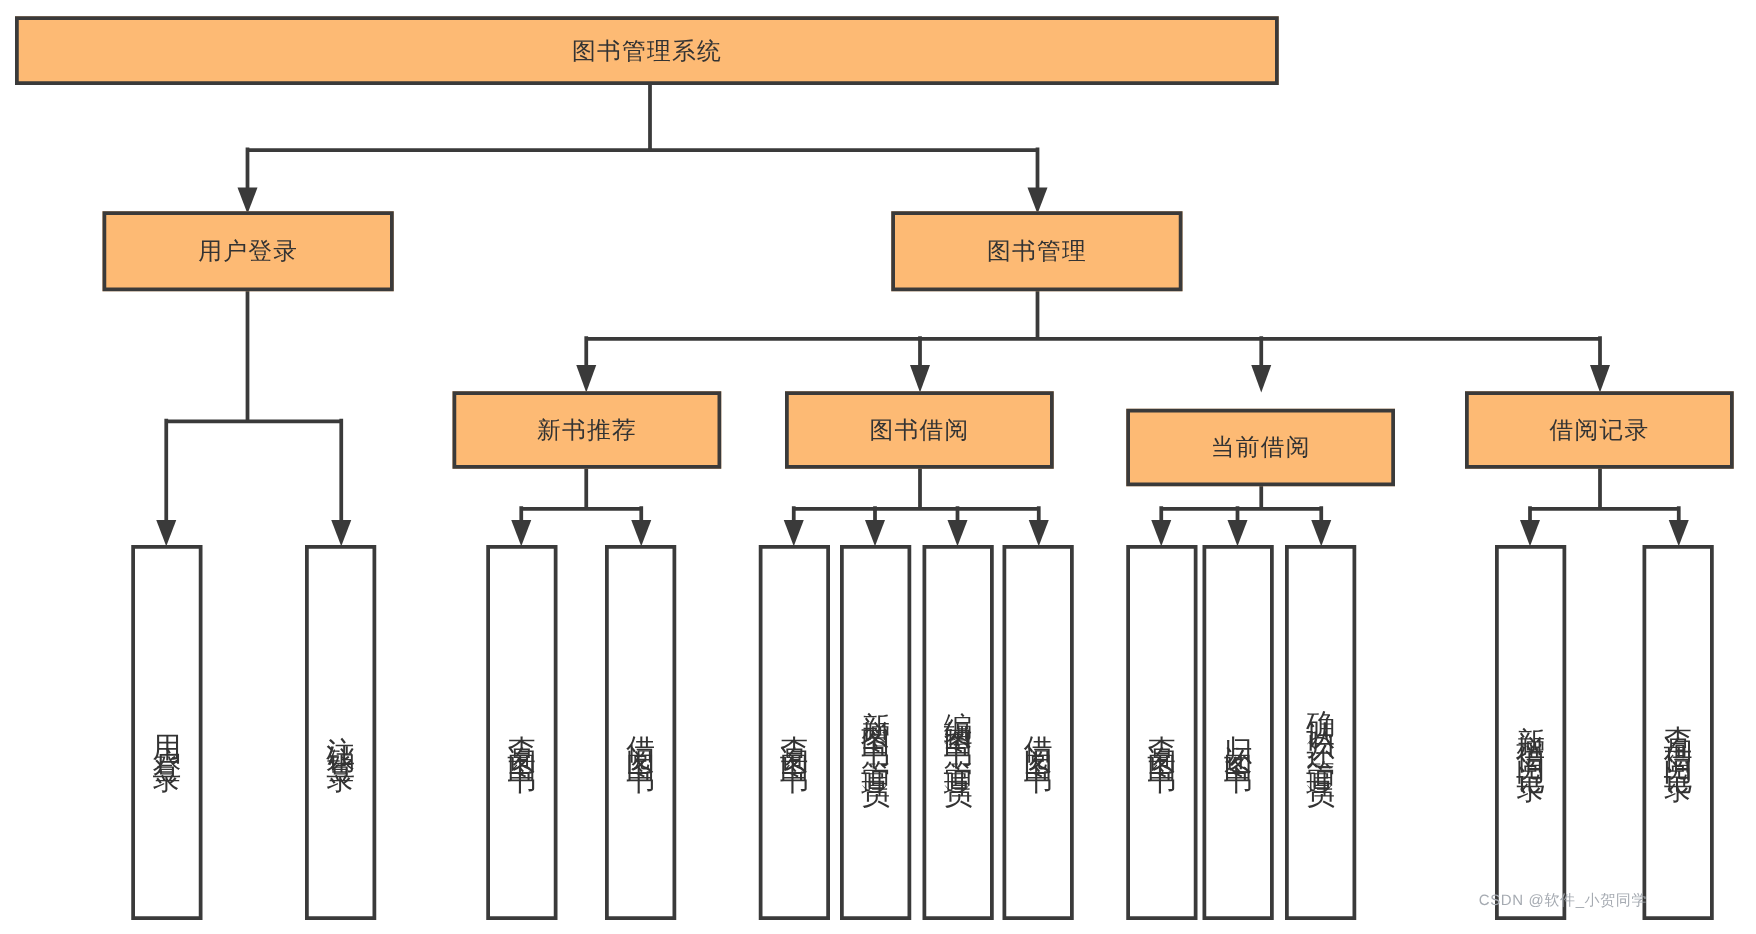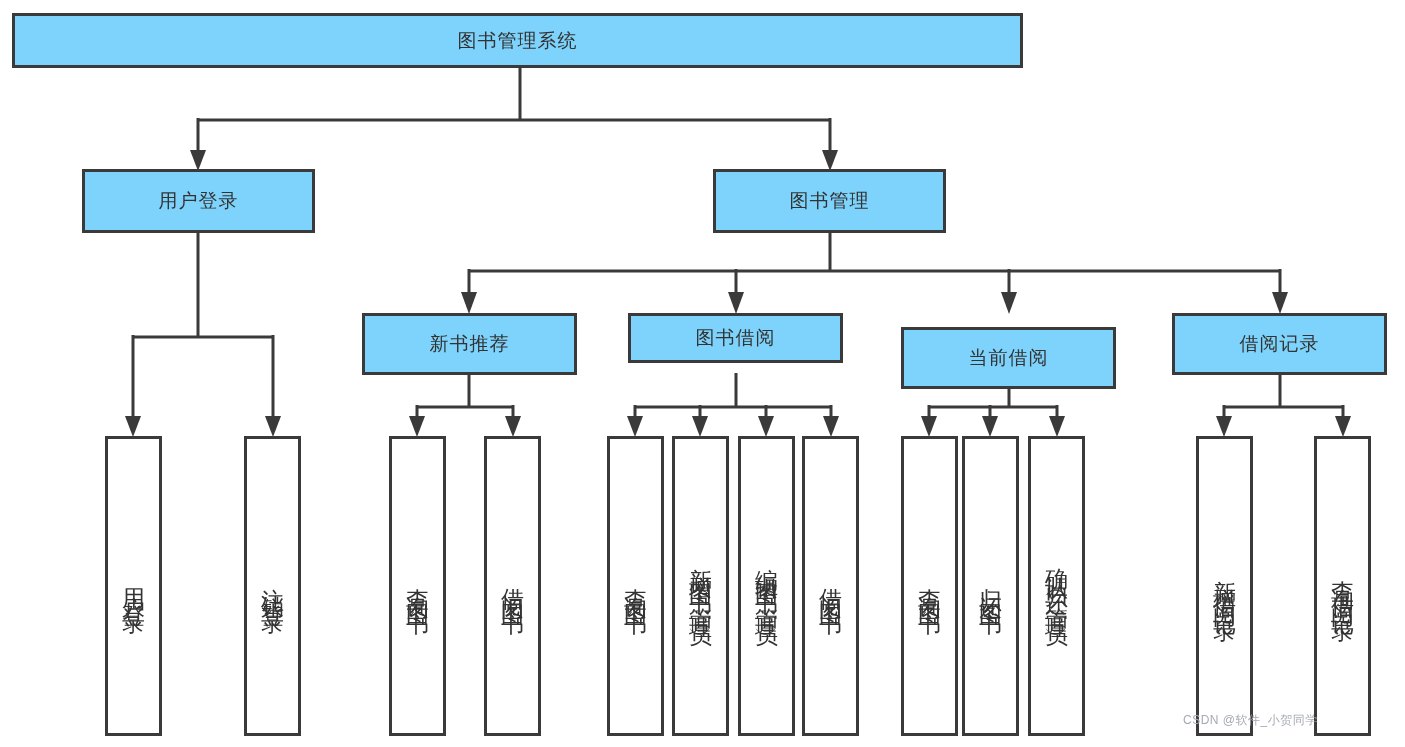--- a/index.html
+++ b/index.html
@@ -16,21 +16,21 @@
     width:1405px;height:747px;
     background:var(--background);
     overflow:hidden;
   }
   .wires{position:absolute;left:0;top:0;z-index:1;}
   .wires path{stroke:var(--line);stroke-width:3;fill:none;}
   .wires polygon{fill:var(--line);stroke:none;}
   .node{
     position:absolute;
     z-index:2;
-    background:#7dd3fc;
+    background:#fdba74;
     border:3px solid var(--line);
     display:flex;align-items:center;justify-content:center;
     font-size:19px;color:var(--text);
     letter-spacing:1px;
     white-space:nowrap;
   }
   .leaf{
     position:absolute;
     z-index:2;
     top:436px;height:300px;width:57px;
@@ -100,21 +100,21 @@
       <polygon points="1335,416 1351,416 1343,437"></polygon>
     </g>
   </svg>
 
   <div class="node" style="left:12px;top:13px;width:1011px;height:55px;">图书管理系统</div>
 
   <div class="node" style="left:82px;top:169px;width:233px;height:64px;">用户登录</div>
   <div class="node" style="left:362px;top:313px;width:215px;height:62px;">新书推荐</div>
 
   <div class="node" style="left:713px;top:169px;width:233px;height:64px;">图书管理</div>
-  <div class="node" style="left:628px;top:313px;width:215px;height:50px;">图书借阅</div>
+  <div class="node" style="left:628px;top:313px;width:215px;height:62px;">图书借阅</div>
   <div class="node" style="left:901px;top:327px;width:215px;height:62px;">当前借阅</div>
   <div class="node" style="left:1172px;top:313px;width:215px;height:62px;">借阅记录</div>
 
   <div class="leaf" style="left:105px;">用户登录</div>
   <div class="leaf" style="left:244px;">注销登录</div>
 
   <div class="leaf" style="left:389px;">查询图书</div>
   <div class="leaf" style="left:484px;">借阅图书</div>
 
   <div class="leaf" style="left:607px;">查询图书</div>

